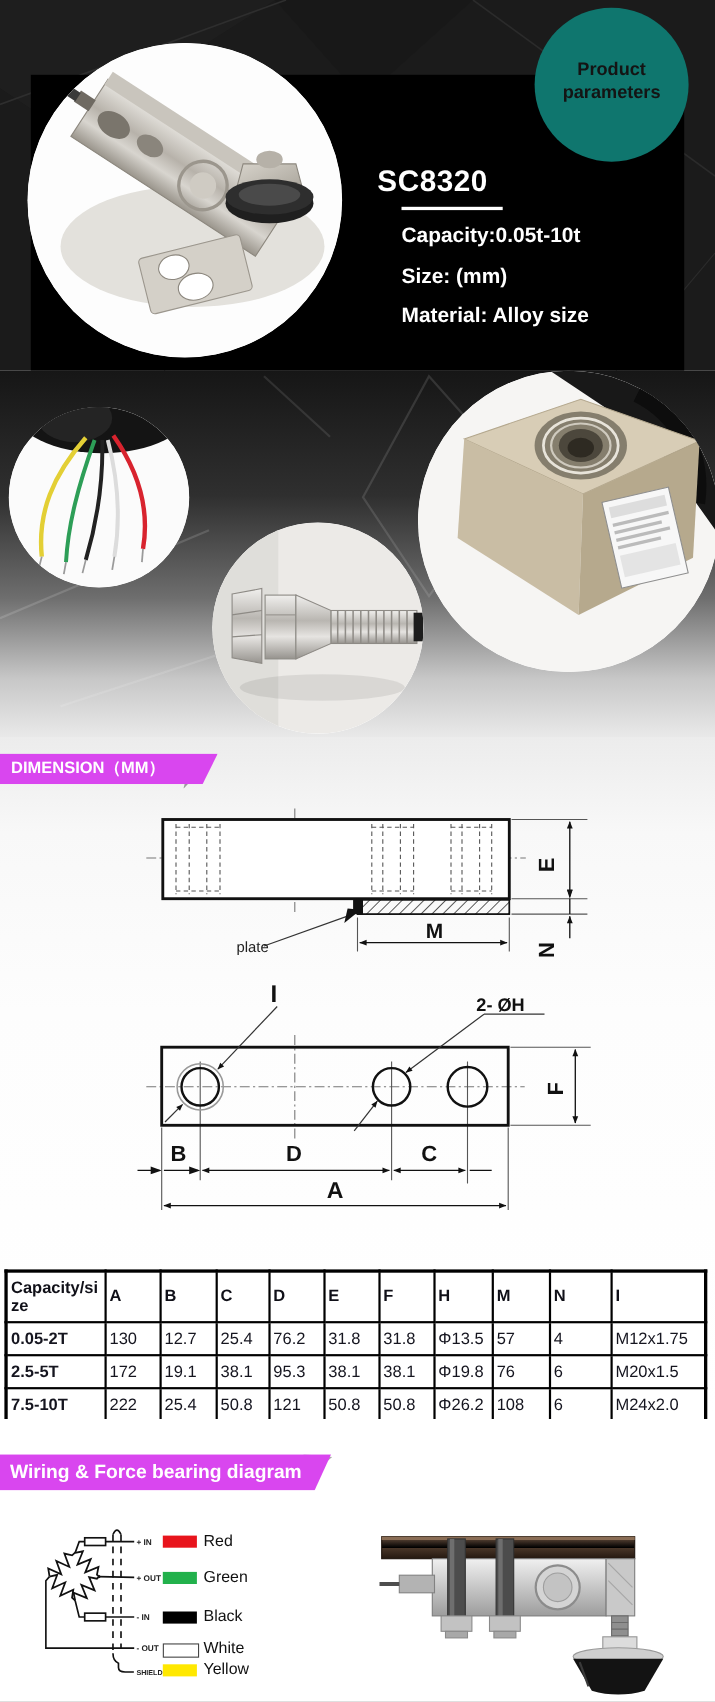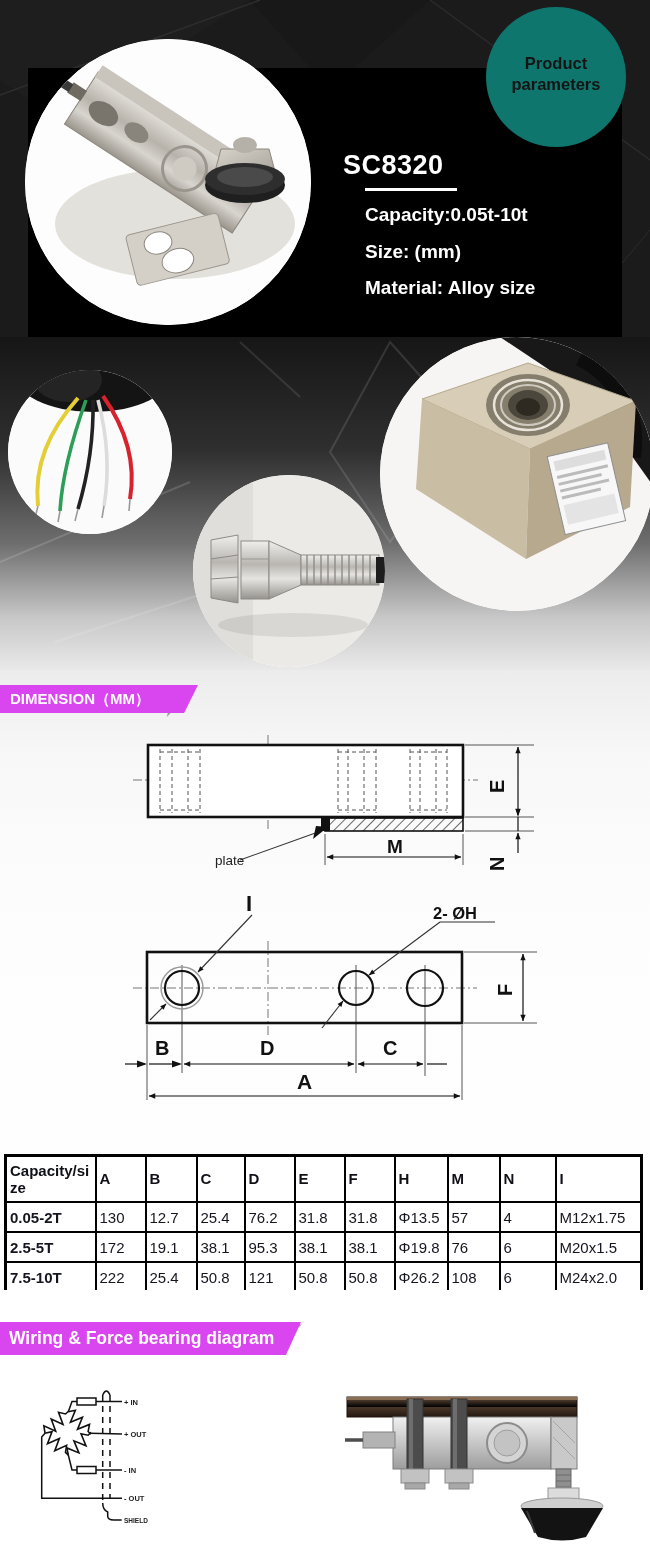--- a/index.html
+++ b/index.html
@@ -440,20 +440,42 @@
     </g>
     <g font-size="7.5" font-weight="700" fill="#222">
       <text x="114" y="29.5">+ IN</text>
       <text x="114" y="62">+ OUT</text>
       <text x="114" y="98">- IN</text>
       <text x="114" y="126">- OUT</text>
       <text x="114" y="147.5" font-size="6.5">SHIELD</text>
     </g>
   </svg>
 
+  <div class="abs" id="legend" style="left:148px;top:1390px;width:120px;height:150px;">
+      <div class="legend-row" style="top: 5px; left: 0px;">
+        <div class="legend-swatch" style="background: rgb(232, 20, 28);"></div>
+        <div class="legend-label">Red</div>
+      </div>
+      <div class="legend-row" style="top: 38px; left: 0px;">
+        <div class="legend-swatch" style="background: rgb(34, 177, 76);"></div>
+        <div class="legend-label">Green</div>
+      </div>
+      <div class="legend-row" style="top: 74px; left: 0px;">
+        <div class="legend-swatch" style="background: rgb(0, 0, 0);"></div>
+        <div class="legend-label">Black</div>
+      </div>
+      <div class="legend-row" style="top: 103px; left: 0px;">
+        <div class="legend-swatch white" style="background: rgb(255, 255, 255);"></div>
+        <div class="legend-label">White</div>
+      </div>
+      <div class="legend-row" style="top: 122px; left: 0px;">
+        <div class="legend-swatch" style="background: rgb(255, 232, 0);"></div>
+        <div class="legend-label">Yellow</div>
+      </div>
+    </div>
 
   <svg class="abs" style="left:335px;top:1385px;" width="300" height="160" viewBox="0 0 300 160">
     <defs>
       <linearGradient id="plate" x1="0" y1="0" x2="0" y2="1">
         <stop offset="0" stop-color="#6b5240"></stop>
           <stop offset="0.5" stop-color="#43niewicz"></stop>
         <stop offset="0.5" stop-color="#4a3729"></stop>
           <stop offset="1" stop-color="#241810"></stop>
       </linearGradient>
       <linearGradient id="body" x1="0" y1="0" x2="0" y2="1">

